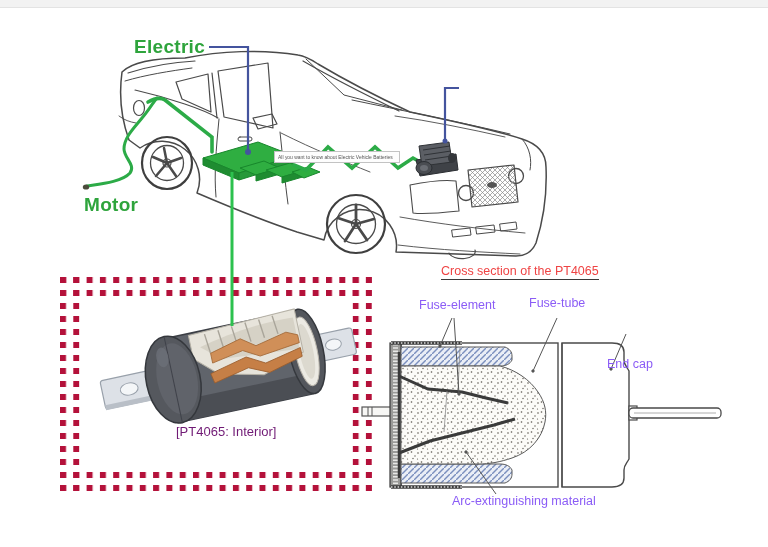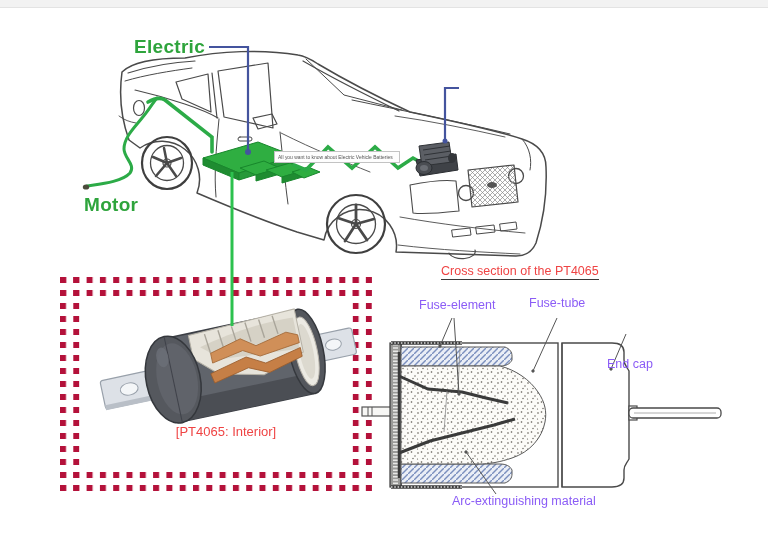--- a/index.html
+++ b/index.html
@@ -8,21 +8,21 @@
   #topbar{position:absolute;left:0;top:0;width:768px;height:7px;background:#f2f2f2;border-bottom:1px solid #e3e3e3;}
   #art{position:absolute;left:0;top:0;width:768px;height:547px;}
   .lbl{position:absolute;white-space:nowrap;}
   .green-label{color:#2ea43c;font-weight:bold;font-size:19px;letter-spacing:.3px;}
   .battery-label{left:134px;top:36px;}
   .motor-label{left:461px;top:67px;line-height:21px;}
   .plug-label{left:84px;top:194px;}
   .chip{position:absolute;left:274px;top:151px;width:126px;height:12px;background:#fdfdfd;
         border:1px solid #c3c3c3;display:flex;align-items:center;overflow:hidden;padding-left:3px;box-sizing:border-box;}
   .chip span{font-size:9px;color:#555;transform:scale(0.55);transform-origin:left center;white-space:nowrap;}
-  .pt-caption{left:164px;top:424px;width:124px;text-align:center;font-size:13px;color:#ef4444;}
+  .pt-caption{left:176px;top:424px;width:124px;text-align:left;font-size:13px;color:#701a75;}
   .fuse-title{left:158px;top:451px;width:160px;text-align:center;font-size:14px;font-weight:bold;
               color:#1fc33c;letter-spacing:-.2px;}
   .cs-title{left:441px;top:264px;font-size:12.5px;color:#ef4444;border-bottom:1px solid #3a3a3a;padding-bottom:1px;}
   .cs-label{font-size:12.5px;color:#8b5cf6;}
   .cs-fuse-element{left:419px;top:298px;}
   .cs-fuse-tube{left:529px;top:296px;}
   .cs-end-cap{left:607px;top:329px;margin-top:28px;}
   .cs-arc{left:452px;top:494px;}
 </style>
 </head>

